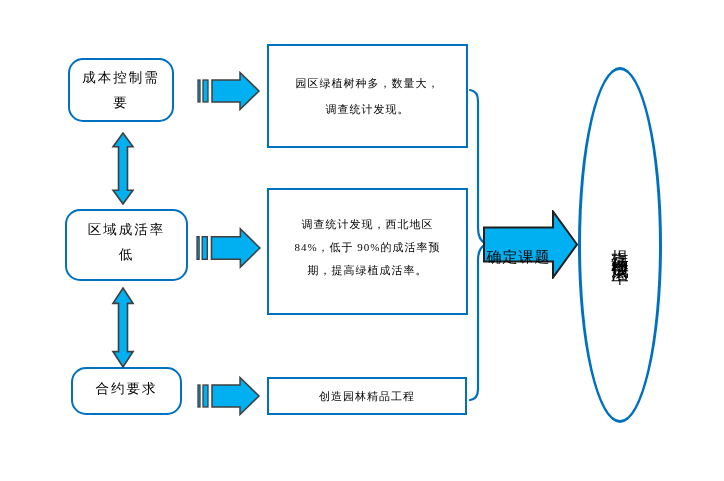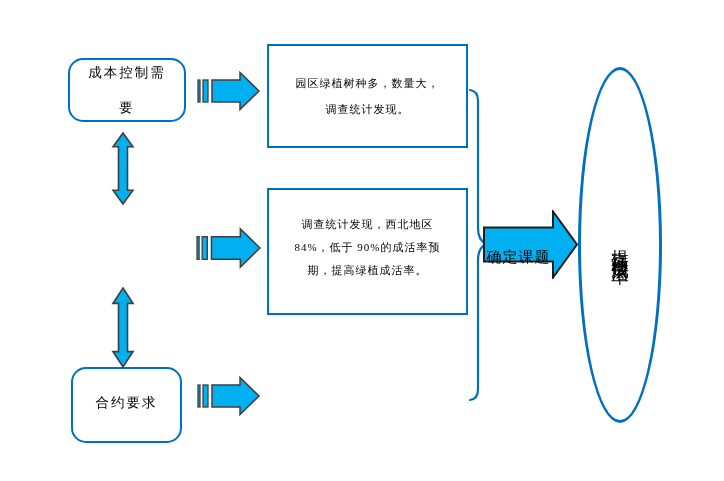--- a/index.html
+++ b/index.html
@@ -33,27 +33,31 @@
     font-family:"Liberation Sans","DejaVu Sans",sans-serif;
     font-size:15px;letter-spacing:1px;white-space:nowrap;margin-top:13px;
   }
   svg{display:block;}
 </style>
 </head>
 <body>
 
 <div class="canvas">
 
-  <div class="rrect" style="left:68px;top:58px;width:118px;height:64px;justify-content:space-between;">
+  <div class="rrect" style="left:68px;top:58px;width:106px;height:64px;">
     <div>成本控制需</div>
     <div>要</div>
   </div>
 
+  <div class="rrect" style="left:65px;top:209px;width:123px;height:72px;padding-bottom:6px;">
+    <div>区域成活率</div>
+    <div>低</div>
+  </div>
 
-  <div class="rrect" style="left:71px;top:367px;width:111px;height:76px;padding-bottom:6px;">
+  <div class="rrect" style="left:71px;top:367px;width:111px;height:48px;padding-bottom:6px;">
     <div>合约要求</div>
   </div>
 
   <div class="shape" style="left:111px;top:132px;">
     <svg width="24" height="73" viewBox="0 0 24 74" preserveAspectRatio="none">
       <polygon points="12,1 22,15 16.5,15 16.5,59 22,59 12,73 2,59 7.5,59 7.5,15 2,15" fill="#00B0F0" stroke="#3f3f3f" stroke-width="1.6"></polygon>
     </svg>
   </div>
 
   <div class="shape" style="left:111px;top:287px;">
@@ -88,20 +92,23 @@
     <div>园区绿植树种多，数量大，</div>
     <div>调查统计发现。</div>
   </div>
 
   <div class="box" style="left:267px;top:188px;width:201px;height:127px;padding-bottom:8px;">
     <div>调查统计发现，西北地区</div>
     <div>84%，低于 90%的成活率预</div>
     <div>期，提高绿植成活率。</div>
   </div>
 
+  <div class="box" style="left:267px;top:377px;width:200px;height:38px;">
+    <div>创造园林精品工程</div>
+  </div>
 
   <div class="shape" style="left:467px;top:88px;">
     <svg width="22" height="314" viewBox="0 0 22 314">
       <path d="M3,2 Q11,3 11,13 L11,140 Q11,152 19,156 Q11,160 11,172 L11,301 Q11,311 3,312" fill="none" stroke="#0070C0" stroke-width="2.2" stroke-linecap="round"></path>
     </svg>
   </div>
 
   <div class="shape" style="left:483px;top:210px;width:96px;height:69px;">
     <svg width="96" height="69" viewBox="0 0 96 69">
       <polygon points="1,17.5 70,17.5 70,1.5 94,34.5 70,67.5 70,51.5 1,51.5" fill="#00B0F0" stroke="#1f1f1f" stroke-width="2"></polygon>

